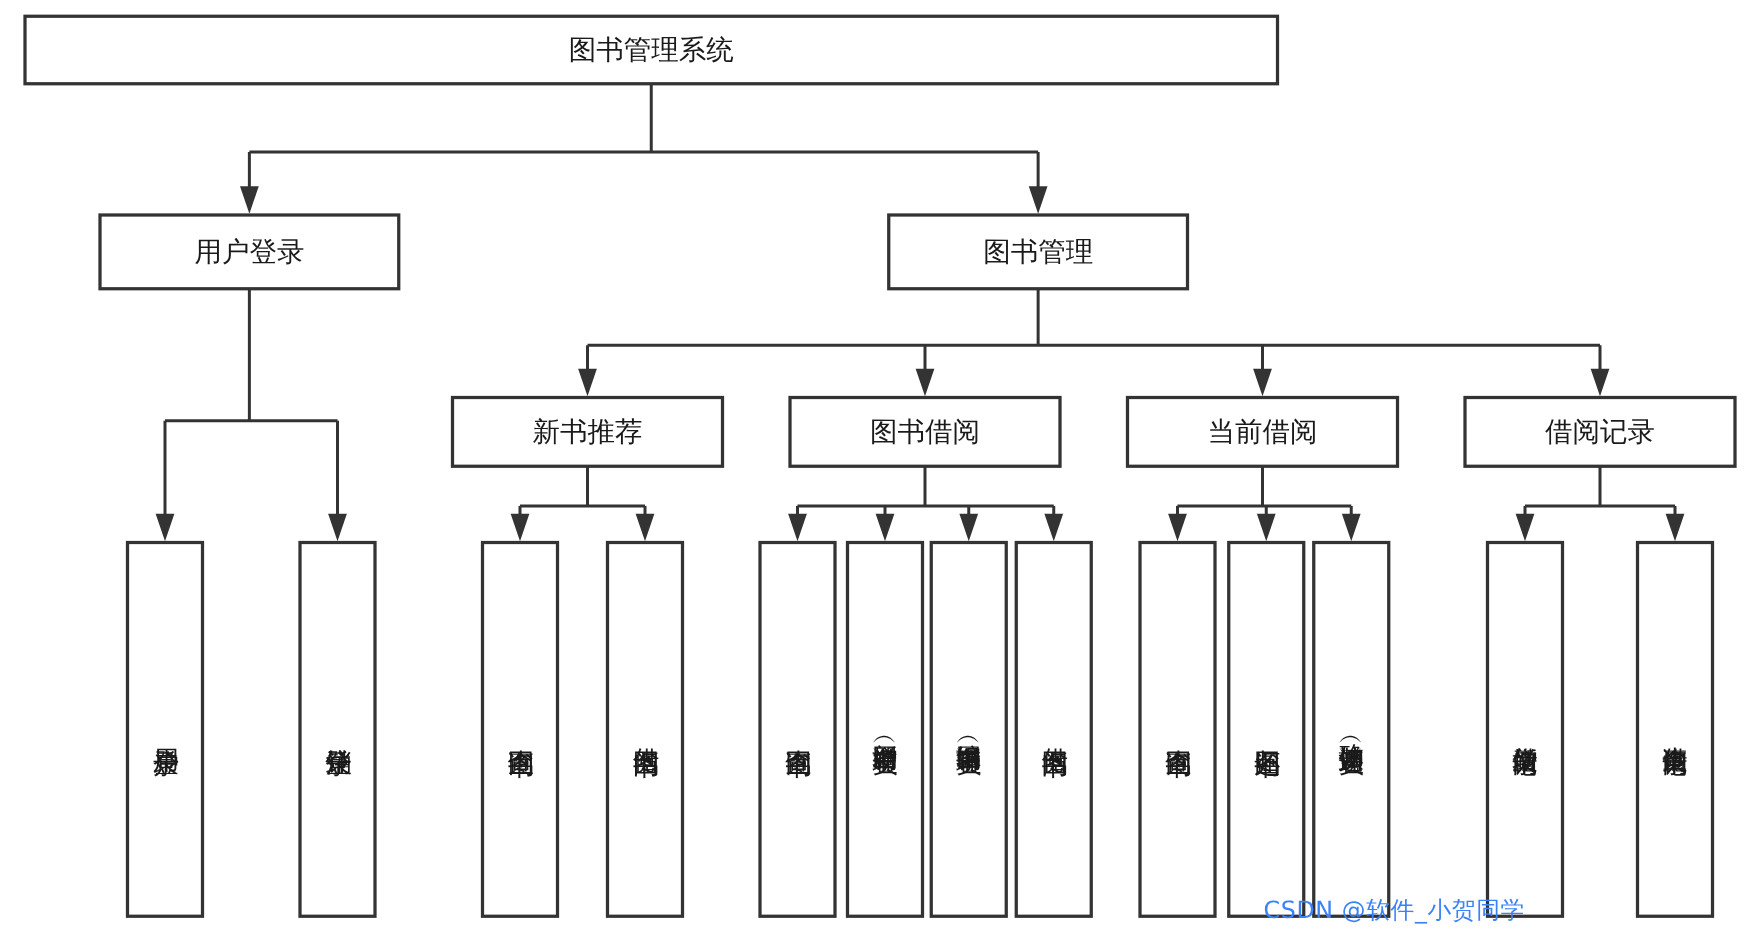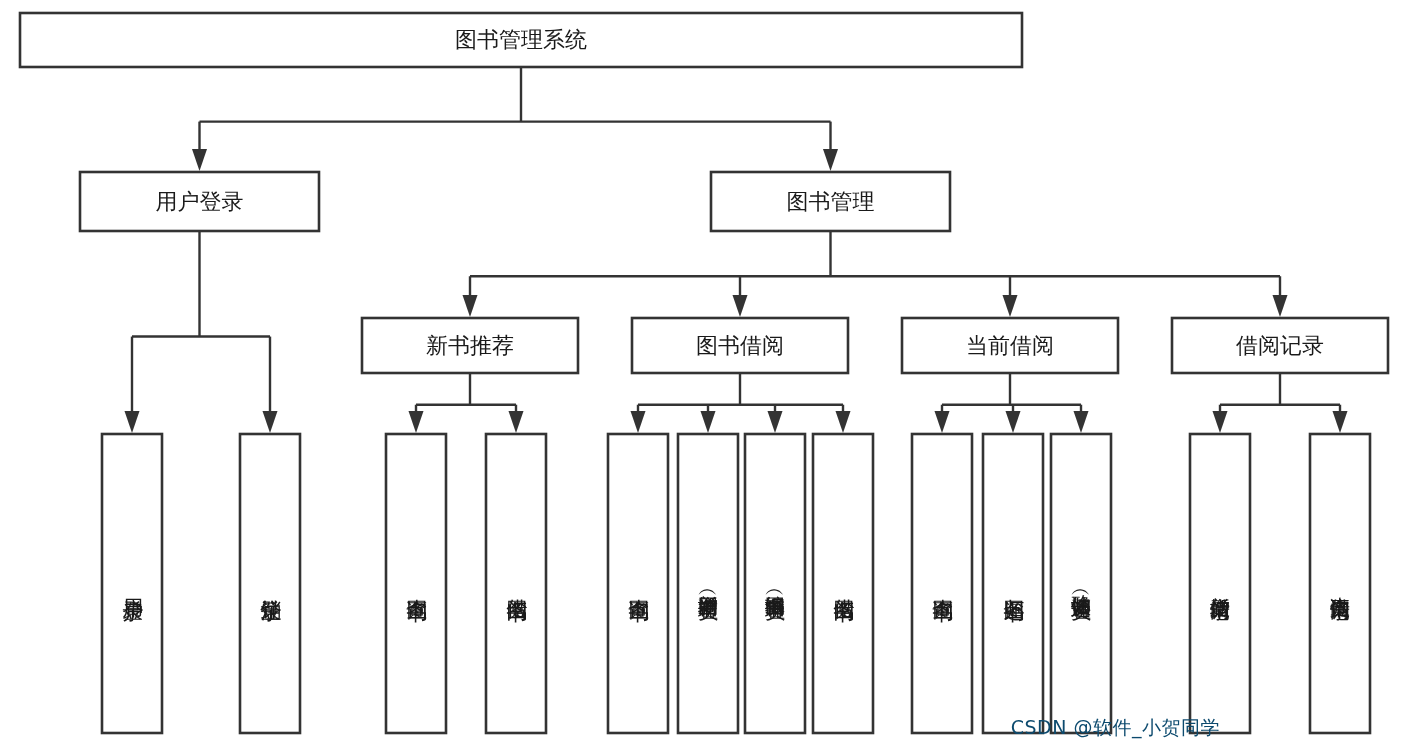--- a/index.html
+++ b/index.html
@@ -63,21 +63,21 @@
     text-orientation: upright;
     letter-spacing: 1px;
     white-space: pre;
     pointer-events: none;
     user-select: none;
   }
   .watermark {
     position: absolute;
     right: 12px;
     bottom: 6px;
-    color: #0c4a6e;
+    color: #3b82f6;
     font-family: "DejaVu Sans", "Liberation Sans", sans-serif;
     font-size: 19px;
     letter-spacing: 0.5px;
     white-space: nowrap;
     user-select: none;
     margin-top: 24px;
   }
 </style>
 </head>
 <body>

